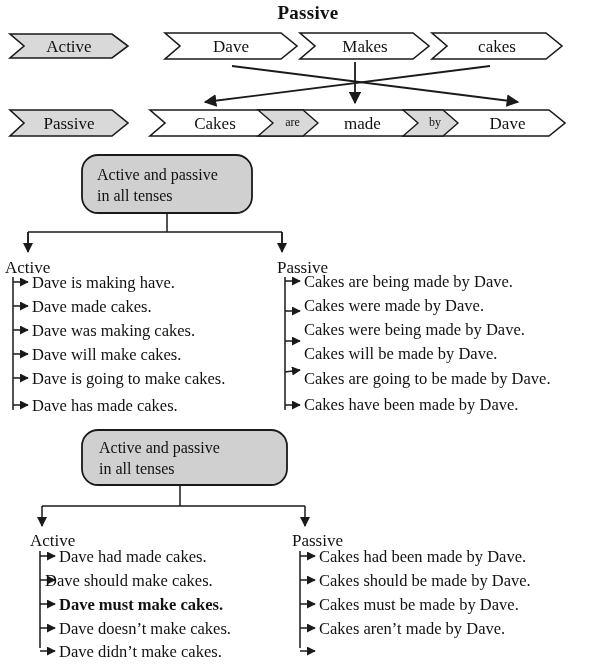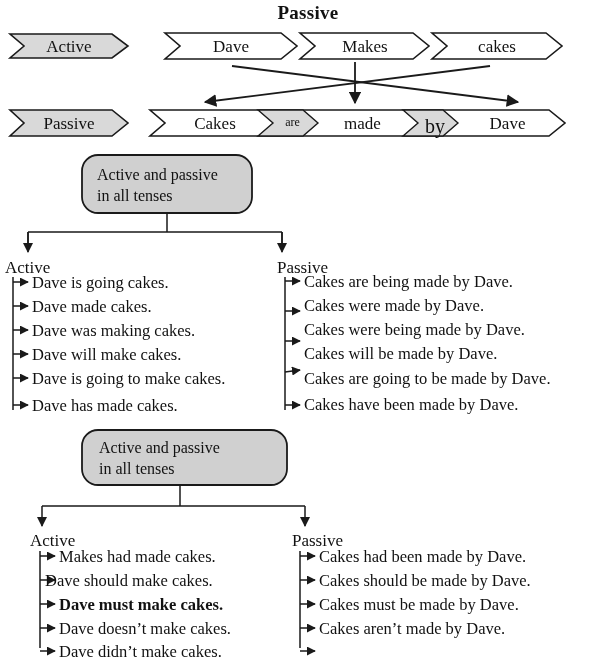--- a/index.html
+++ b/index.html
@@ -140,50 +140,50 @@
 
   <div class="chvtxt" style="left:24px;top:38px;width:90px;">Active</div>
   <div class="chvtxt" style="left:180px;top:38px;width:102px;">Dave</div>
   <div class="chvtxt" style="left:315px;top:38px;width:100px;">Makes</div>
   <div class="chvtxt" style="left:447px;top:38px;width:100px;">cakes</div>
 
   <div class="chvtxt" style="left:24px;top:115px;width:90px;">Passive</div>
   <div class="chvtxt" style="left:165px;top:115px;width:100px;">Cakes</div>
   <div class="chvtxt" style="left:270px;top:116px;width:45px;font-size:12px;">are</div>
   <div class="chvtxt" style="left:320px;top:115px;width:85px;">made</div>
-  <div class="chvtxt" style="left:414px;top:116px;width:42px;font-size:20px;">by</div>
+  <div class="chvtxt" style="left:414px;top:116px;width:42px;font-size:12px;">by</div>
   <div class="chvtxt" style="left:460px;top:115px;width:95px;">Dave</div>
 
   <div class="boxtxt" style="left:97px;top:165px;">Active and passive</div>
   <div class="boxtxt" style="left:97px;top:186px;">in all tenses</div>
 
   <div class="colhead" style="left:5px;top:258px;">Active</div>
   <div class="colhead" style="left:277px;top:258px;">Passive</div>
 
-  <div class="sent" style="left:32px;top:275px;">Dave is going cakes.</div>
+  <div class="sent" style="left:32px;top:275px;">Dave is making have.</div>
   <div class="sent" style="left:32px;top:299px;">Dave made cakes.</div>
   <div class="sent" style="left:32px;top:323px;">Dave was making cakes.</div>
   <div class="sent" style="left:32px;top:347px;">Dave will make cakes.</div>
   <div class="sent" style="left:32px;top:371px;">Dave is going to make cakes.</div>
   <div class="sent" style="left:32px;top:398px;">Dave has made cakes.</div>
 
   <div class="sent" style="left:304px;top:274px;">Cakes are being made by Dave.</div>
   <div class="sent" style="left:304px;top:298px;">Cakes were made by Dave.</div>
   <div class="sent" style="left:304px;top:322px;">Cakes were being made by Dave.</div>
   <div class="sent" style="left:304px;top:346px;">Cakes will be made by Dave.</div>
   <div class="sent" style="left:304px;top:371px;">Cakes are going to be made by Dave.</div>
   <div class="sent" style="left:304px;top:397px;">Cakes have been made by Dave.</div>
 
   <div class="boxtxt" style="left:99px;top:438px;">Active and passive</div>
   <div class="boxtxt" style="left:99px;top:459px;">in all tenses</div>
 
   <div class="colhead" style="left:30px;top:531px;">Active</div>
   <div class="colhead" style="left:292px;top:531px;">Passive</div>
 
-  <div class="sent" style="left:59px;top:549px;">Makes had made cakes.</div>
+  <div class="sent" style="left:59px;top:549px;">Dave had made cakes.</div>
   <div class="sent" style="left:45px;top:573px;">Dave should make cakes.</div>
   <div class="sent" style="left:59px;top:597px;font-weight:bold;">Dave must make cakes.</div>
   <div class="sent" style="left:59px;top:621px;">Dave doesn’t make cakes.</div>
   <div class="sent" style="left:59px;top:644px;">Dave didn’t make cakes.</div>
 
   <div class="sent" style="left:319px;top:549px;">Cakes had been made by Dave.</div>
   <div class="sent" style="left:319px;top:573px;">Cakes should be made by Dave.</div>
   <div class="sent" style="left:319px;top:597px;">Cakes must be made by Dave.</div>
   <div class="sent" style="left:319px;top:621px;">Cakes aren’t made by Dave.</div>
 

